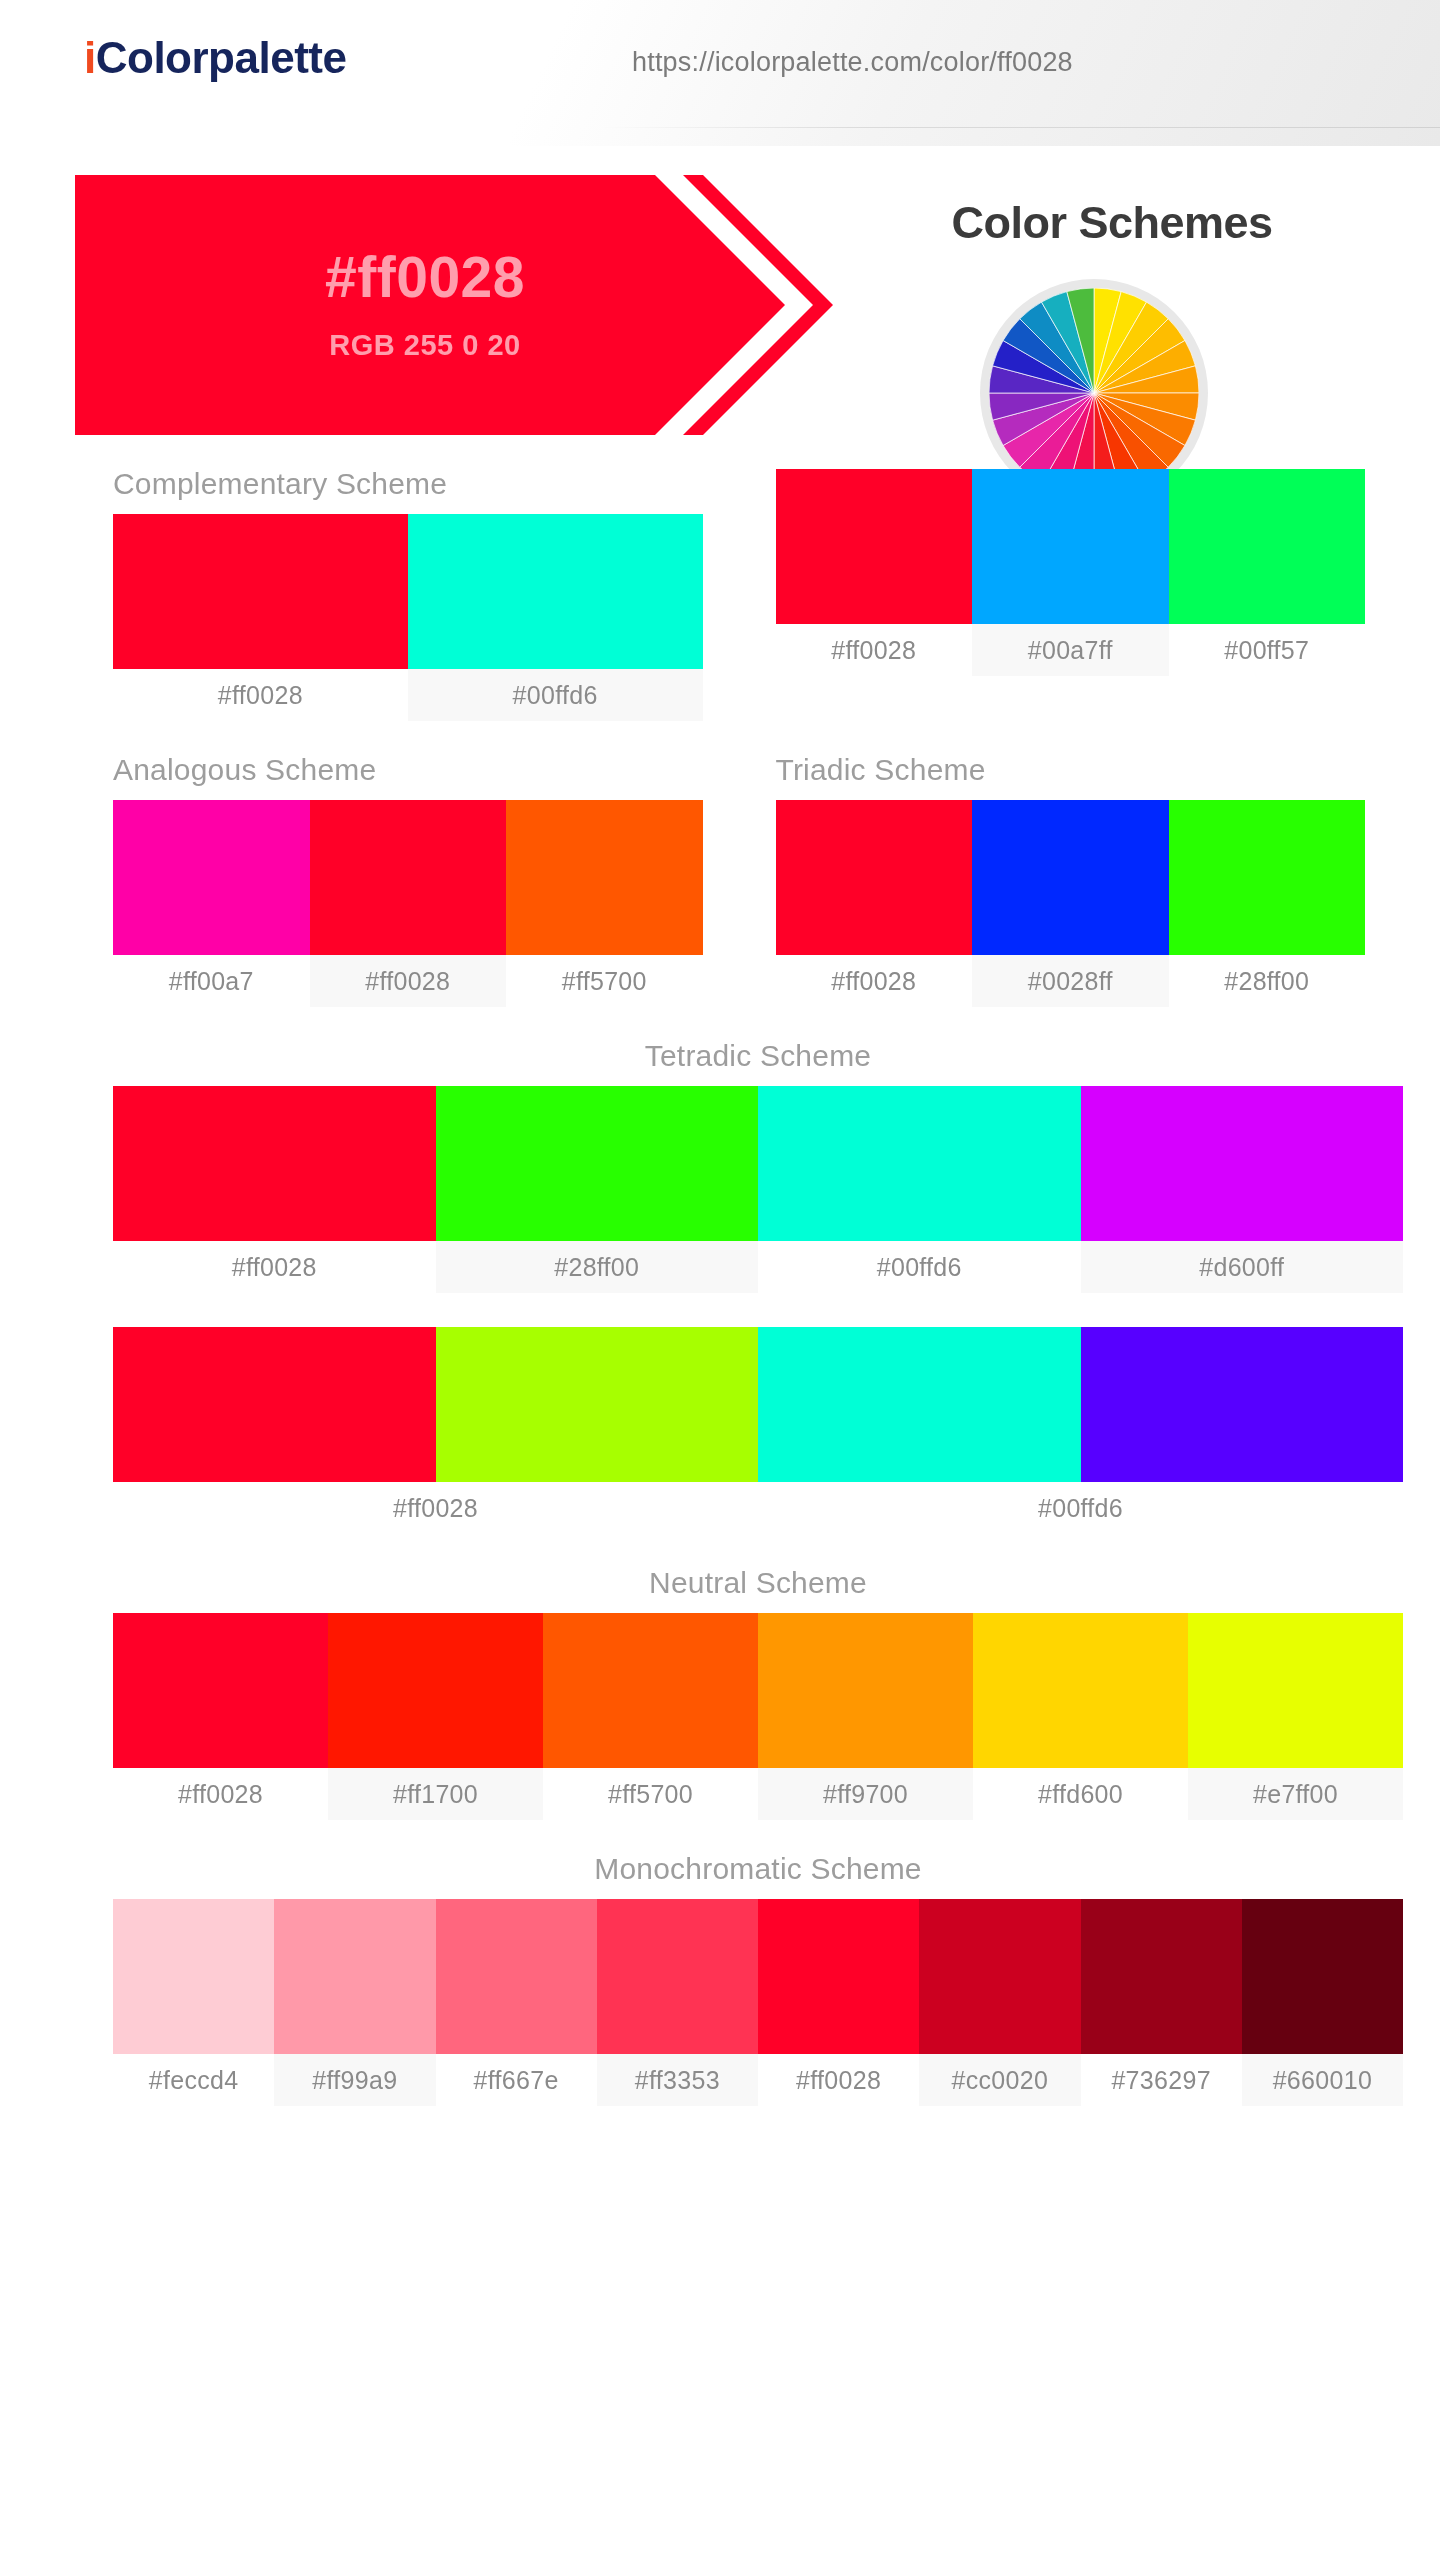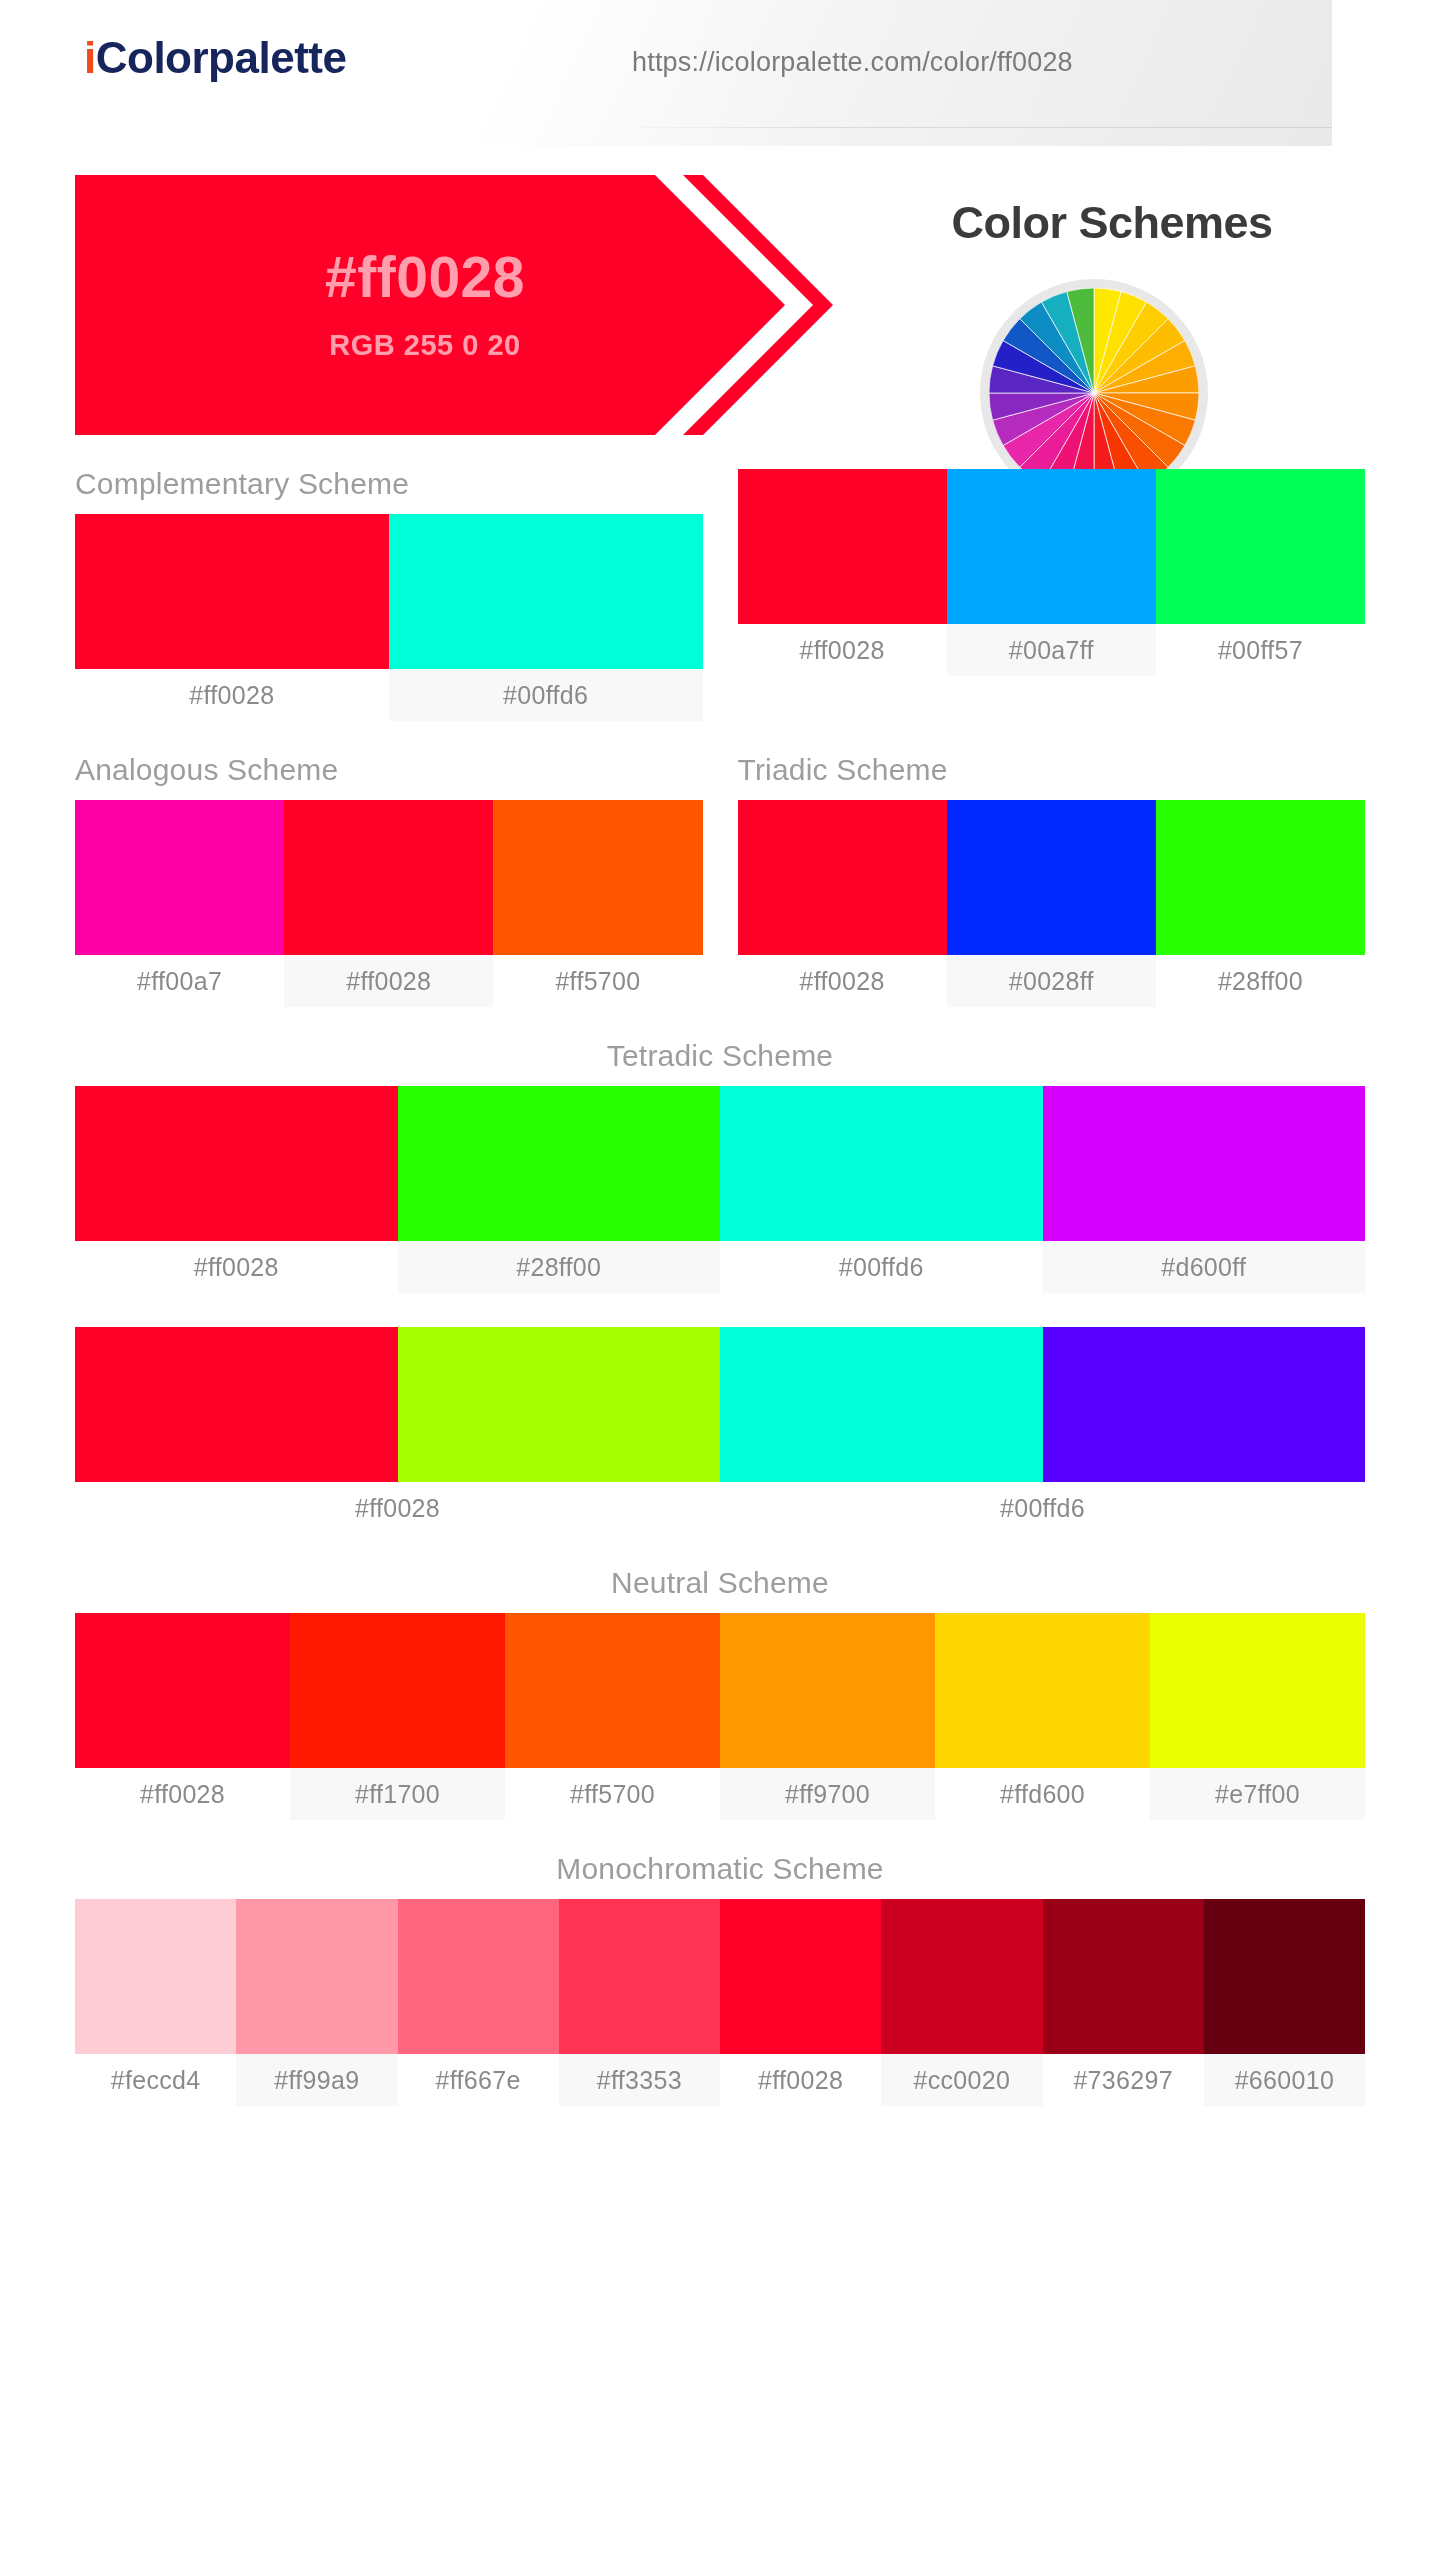--- a/index.html
+++ b/index.html
@@ -7,21 +7,21 @@
   body {
     background:#ffffff;
     font-family:"Liberation Sans", sans-serif;
     -webkit-font-smoothing:antialiased;
     overflow:hidden;
   }
 
   
   .site-header{
     position:relative;
-    width:1332px; height:146px;
+    width:1440px; height:146px;
     background:linear-gradient(115deg,#ffffff 0%,#ffffff 38%,#f4f4f4 62%,#e9e9e9 100%);
     overflow:hidden;
   }
   .site-header:after{
     content:"";
     position:absolute; left:600px; right:0; bottom:18px; height:1px;
     background:linear-gradient(90deg,rgba(0,0,0,0) 0%,rgba(0,0,0,.10) 30%,rgba(0,0,0,.10) 100%);
   }
   .logo{
     position:absolute; left:84px; top:33px;
@@ -74,21 +74,21 @@
   }
   .wheel-wrap svg{ position:absolute; left:9px; top:9px; width:210px; height:210px; display:block; }
 
   
   .schemes{
     position:relative;
     width:1440px;
     padding:0 75px;
   }
   .scheme-row{ display:flex; gap:35px; }
-  .scheme-block{ flex:1 1 0; min-width:0; }
+  .scheme-block{ flex:1 1 0; min-width:0;margin-left:38px; }
   .scheme-block.full{ flex:0 0 100%;text-align:center; }
 
   .scheme-title{
     font-size:30px; color:#9d9d9d; font-weight:300;
     letter-spacing:.2px; line-height:1;
     padding-bottom:15px;
   }
   .swatch-row{ display:flex; width:100%; height:155px; }
   .swatch{ flex:1 1 0; height:100%; }
   .label-row{ display:flex; width:100%; }

